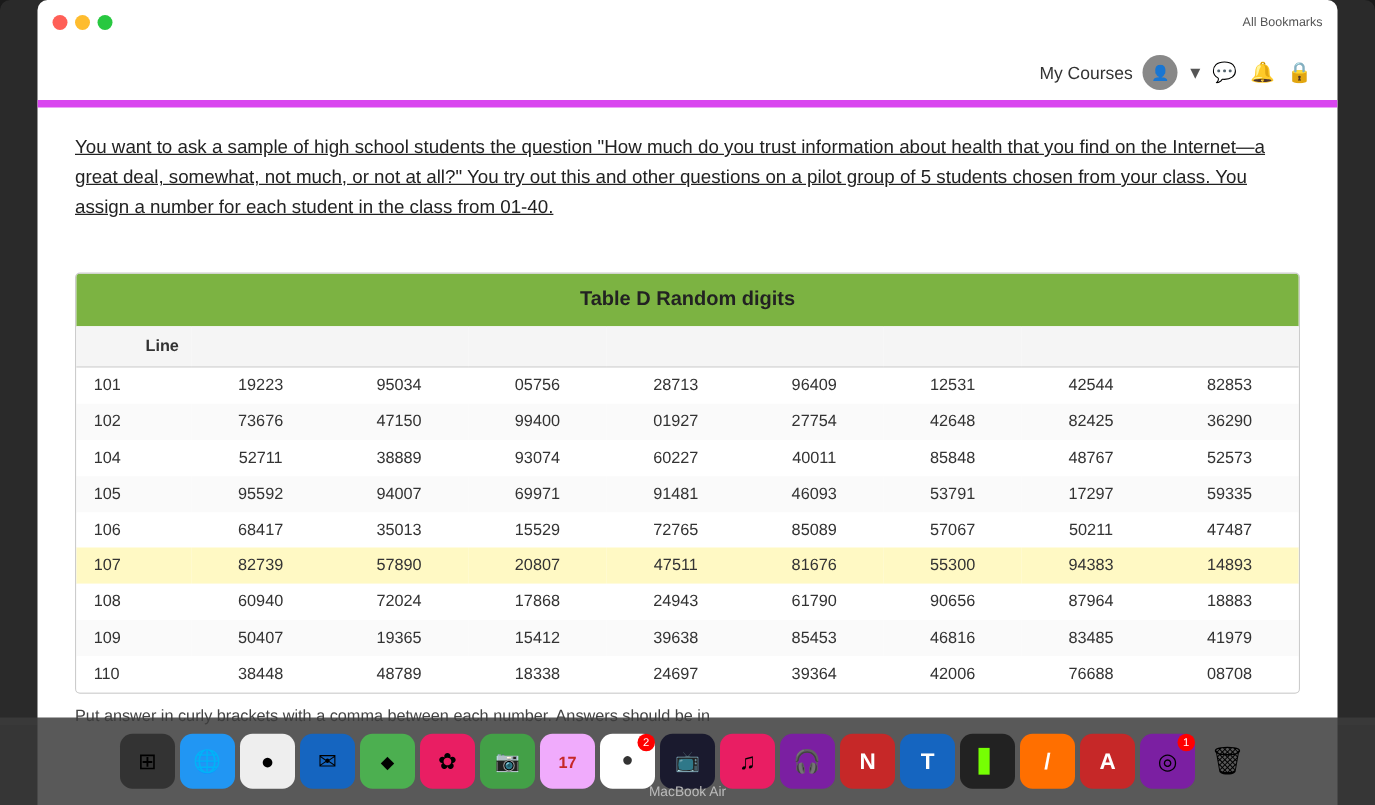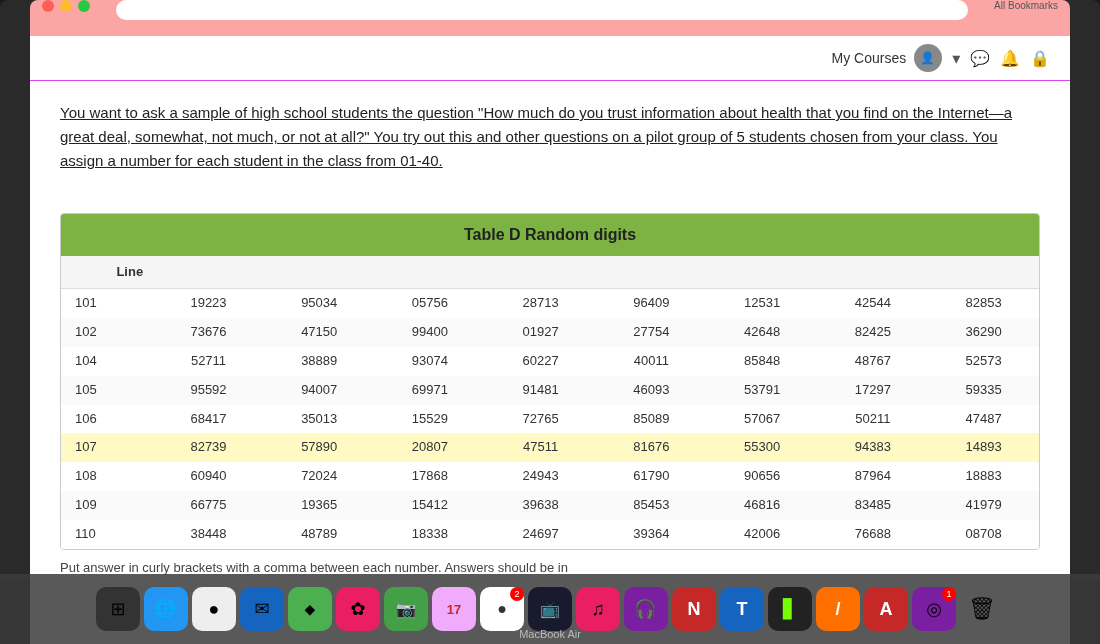--- a/index.html
+++ b/index.html
@@ -19,23 +19,24 @@
       height: 580px;
       background: #2a2a2a;
       border-radius: 8px 8px 0 0;
     }
 
     
     .browser-chrome {
       position: absolute;
       top: 0; left: 30px; right: 30px;
       height: 36px;
-      background: #fca5a5;
+      background: #ffffff;
       border-radius: 8px 8px 0 0;
       display: flex;
+      align-items: center;
       padding: 0 12px;
       gap: 6px;
     }
     .browser-dot {
       width: 12px; height: 12px;
       border-radius: 50%;
     }
     .dot-red { background: #ff5f57; }
     .dot-yellow { background: #febc2e; }
     .dot-green { background: #28c840; }
@@ -62,21 +63,21 @@
       background: white;
       overflow: hidden;
     }
 
     
     .top-nav {
       display: flex;
       justify-content: flex-end;
       align-items: center;
       padding: 8px 20px;
-      border-bottom: 1px solid #d946ef;
+      border-bottom: 6px solid #d946ef;
       gap: 8px;
     }
 
     .my-courses-label {
       font-size: 14px;
       font-weight: 500;
       color: #333;
     }
 
     .nav-icons {
@@ -345,21 +346,21 @@
               <td>72024</td>
               <td>17868</td>
               <td>24943</td>
               <td>61790</td>
               <td>90656</td>
               <td>87964</td>
               <td>18883</td>
             </tr>
             <tr>
               <td>109</td>
-              <td>66775</td>
+              <td>50407</td>
               <td>19365</td>
               <td>15412</td>
               <td>39638</td>
               <td>85453</td>
               <td>46816</td>
               <td>83485</td>
               <td>41979</td>
             </tr>
             <tr>
               <td>110</td>

